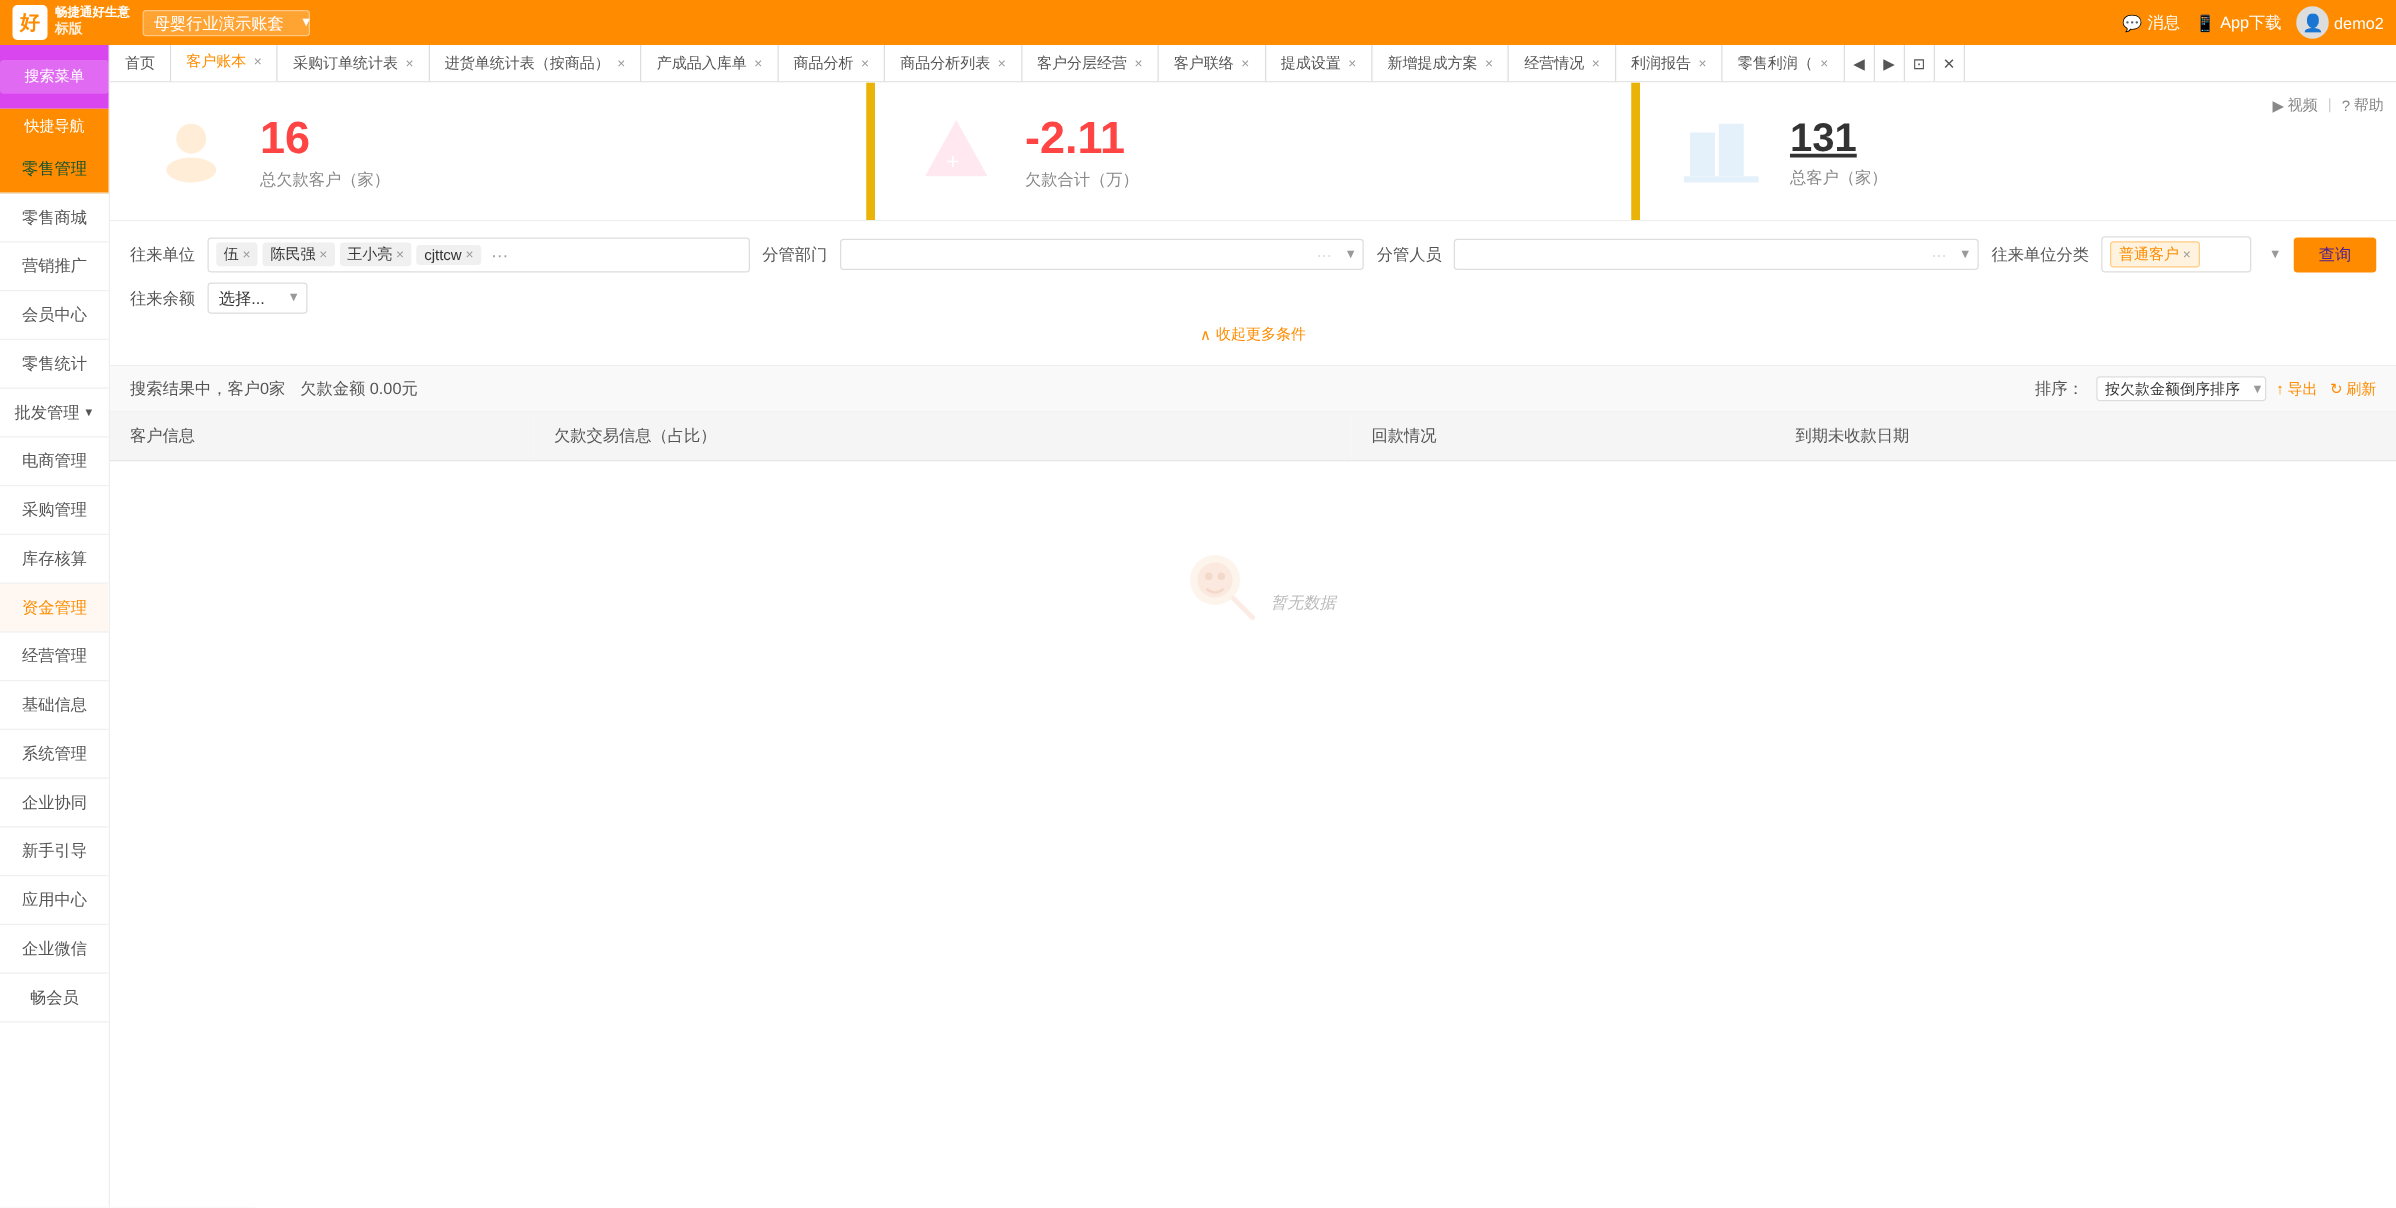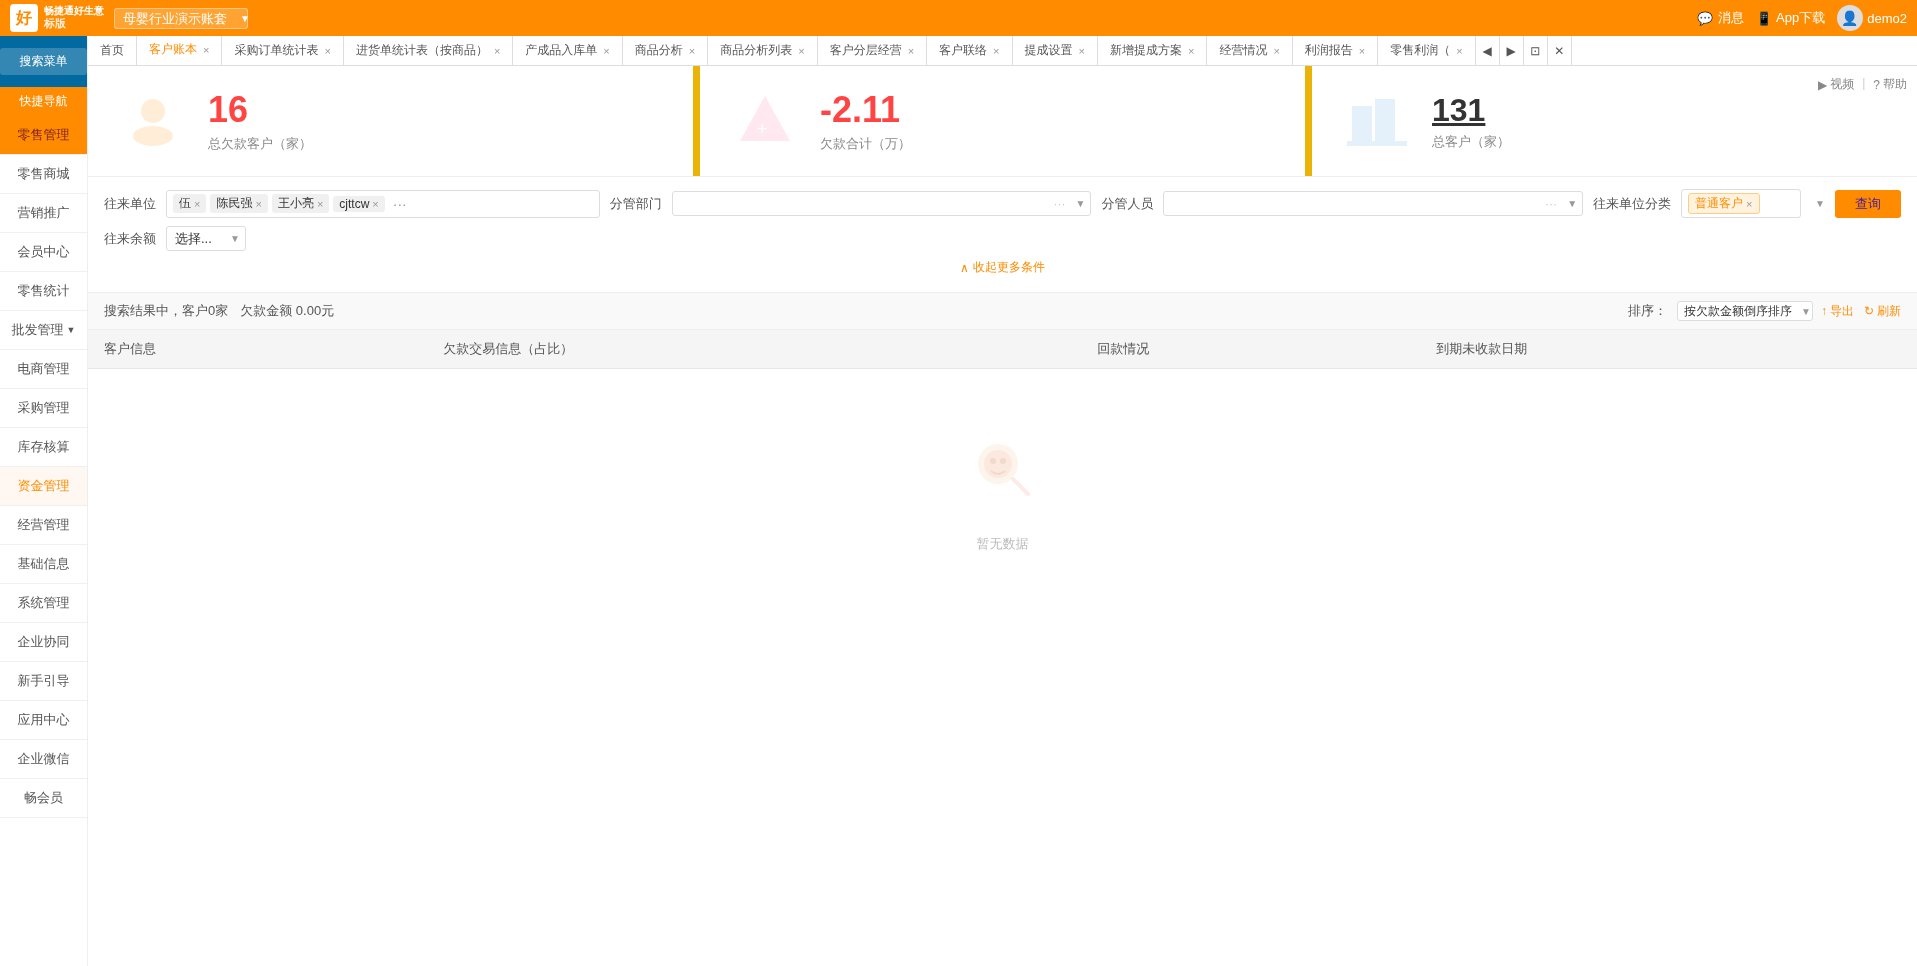--- a/index.html
+++ b/index.html
@@ -18,26 +18,26 @@
     .top-bar-logo { color: #fff; font-size: 14px; font-weight: bold; display: flex; align-items: center; gap: 6px; }
     .top-bar-logo-icon { width: 28px; height: 28px; background: #fff; border-radius: 4px; display: flex; align-items: center; justify-content: center; }
     .top-bar-logo-icon span { color: #ff8c00; font-size: 16px; font-weight: bold; }
     .top-bar-center { flex: 1; display: flex; align-items: center; gap: 6px; margin-left: 10px; }
     .top-bar-select { background: rgba(255,255,255,0.2); border: 1px solid rgba(255,255,255,0.4); color: #fff; padding: 2px 20px 2px 8px; border-radius: 3px; font-size: 13px; appearance: none; cursor: pointer; }
     .top-bar-right { display: flex; align-items: center; gap: 12px; color: #fff; font-size: 13px; }
     .top-bar-right-item { display: flex; align-items: center; gap: 4px; cursor: pointer; }
     .avatar { width: 26px; height: 26px; border-radius: 50%; background: #ddd; overflow: hidden; display: flex; align-items: center; justify-content: center; }
 
     
-    .sidebar-top { background: #0369a1; padding: 12px 0; text-align: center; color: #fff; }
+    .sidebar-top { background: #d946ef; padding: 12px 0; text-align: center; color: #fff; }
     .sidebar-search-btn { width: 100%; background: rgba(255,255,255,0.2); border: none; color: #fff; padding: 5px; border-radius: 3px; cursor: pointer; font-size: 12px; }
     .sidebar-nav-btn { width: 100%; background: none; border: none; color: #fff; padding: 6px; font-size: 12px; background: #ff8c00; cursor: pointer; text-align: center; }
     .sidebar-menu { list-style: none; }
     .sidebar-menu-item { text-align: center; padding: 10px 5px; cursor: pointer; color: #555; font-size: 13px; border-bottom: 1px solid #f0f0f0; }
-    .sidebar-menu-item.active { background: #ff8c00; color: #7f1d1d; }
+    .sidebar-menu-item.active { background: #ff8c00; color: #14532d; }
     .sidebar-menu-item.active-sub { color: #ff8c00; background: #fff8f2; }
     .sidebar-menu-item.has-sub { display: flex; align-items: center; justify-content: center; gap: 3px; }
 
     
     .tab-item { display: flex; align-items: center; height: 34px; padding: 0 12px; border-right: 1px solid #ddd; font-size: 12px; cursor: pointer; white-space: nowrap; color: #555; flex-shrink: 0; }
     .tab-item.active { background: #fff; color: #ff8c00; border-bottom: 2px solid #ff8c00; }
     .tab-item .close-btn { margin-left: 6px; color: #999; font-size: 11px; cursor: pointer; }
     .tab-nav-btn { width: 24px; height: 34px; display: flex; align-items: center; justify-content: center; background: #fff; border: none; border-right: 1px solid #ddd; cursor: pointer; color: #555; font-size: 12px; flex-shrink: 0; }
 
     
@@ -80,21 +80,21 @@
     .result-bar-right { display: flex; align-items: center; gap: 10px; }
     .sort-select-wrapper { display: flex; align-items: center; gap: 4px; }
     .sort-select { border: 1px solid #ddd; border-radius: 3px; padding: 2px 20px 2px 6px; font-size: 12px; appearance: none; background: #fff; cursor: pointer; color: #333; }
     .action-btn { display: flex; align-items: center; gap: 3px; color: #ff8c00; cursor: pointer; font-size: 12px; }
 
     
     .data-table { width: 100%; border-collapse: collapse; }
     .data-table th { background: #f5f5f5; padding: 10px 16px; text-align: left; font-size: 13px; color: #555; font-weight: normal; border-bottom: 1px solid #e8e8e8; }
 
     
-    .empty-state { display: flex; flex-direction: column; align-items: center; justify-content: center; padding: 60px 20px; color: #bbb; }
+    .empty-state { display: flex; flex-direction: row; align-items: center; justify-content: center; padding: 60px 20px; color: #bbb; font-style: italic; }
     .empty-icon { font-size: 70px; margin-bottom: 10px; opacity: 0.4; }
     .empty-text { font-size: 13px; color: #bbb; }
 
     
     ::-webkit-scrollbar { width: 6px; height: 6px; }
     ::-webkit-scrollbar-track { background: #f0f0f0; }
     ::-webkit-scrollbar-thumb { background: #ccc; border-radius: 3px; }
   </style>
 </head>
 <body>

